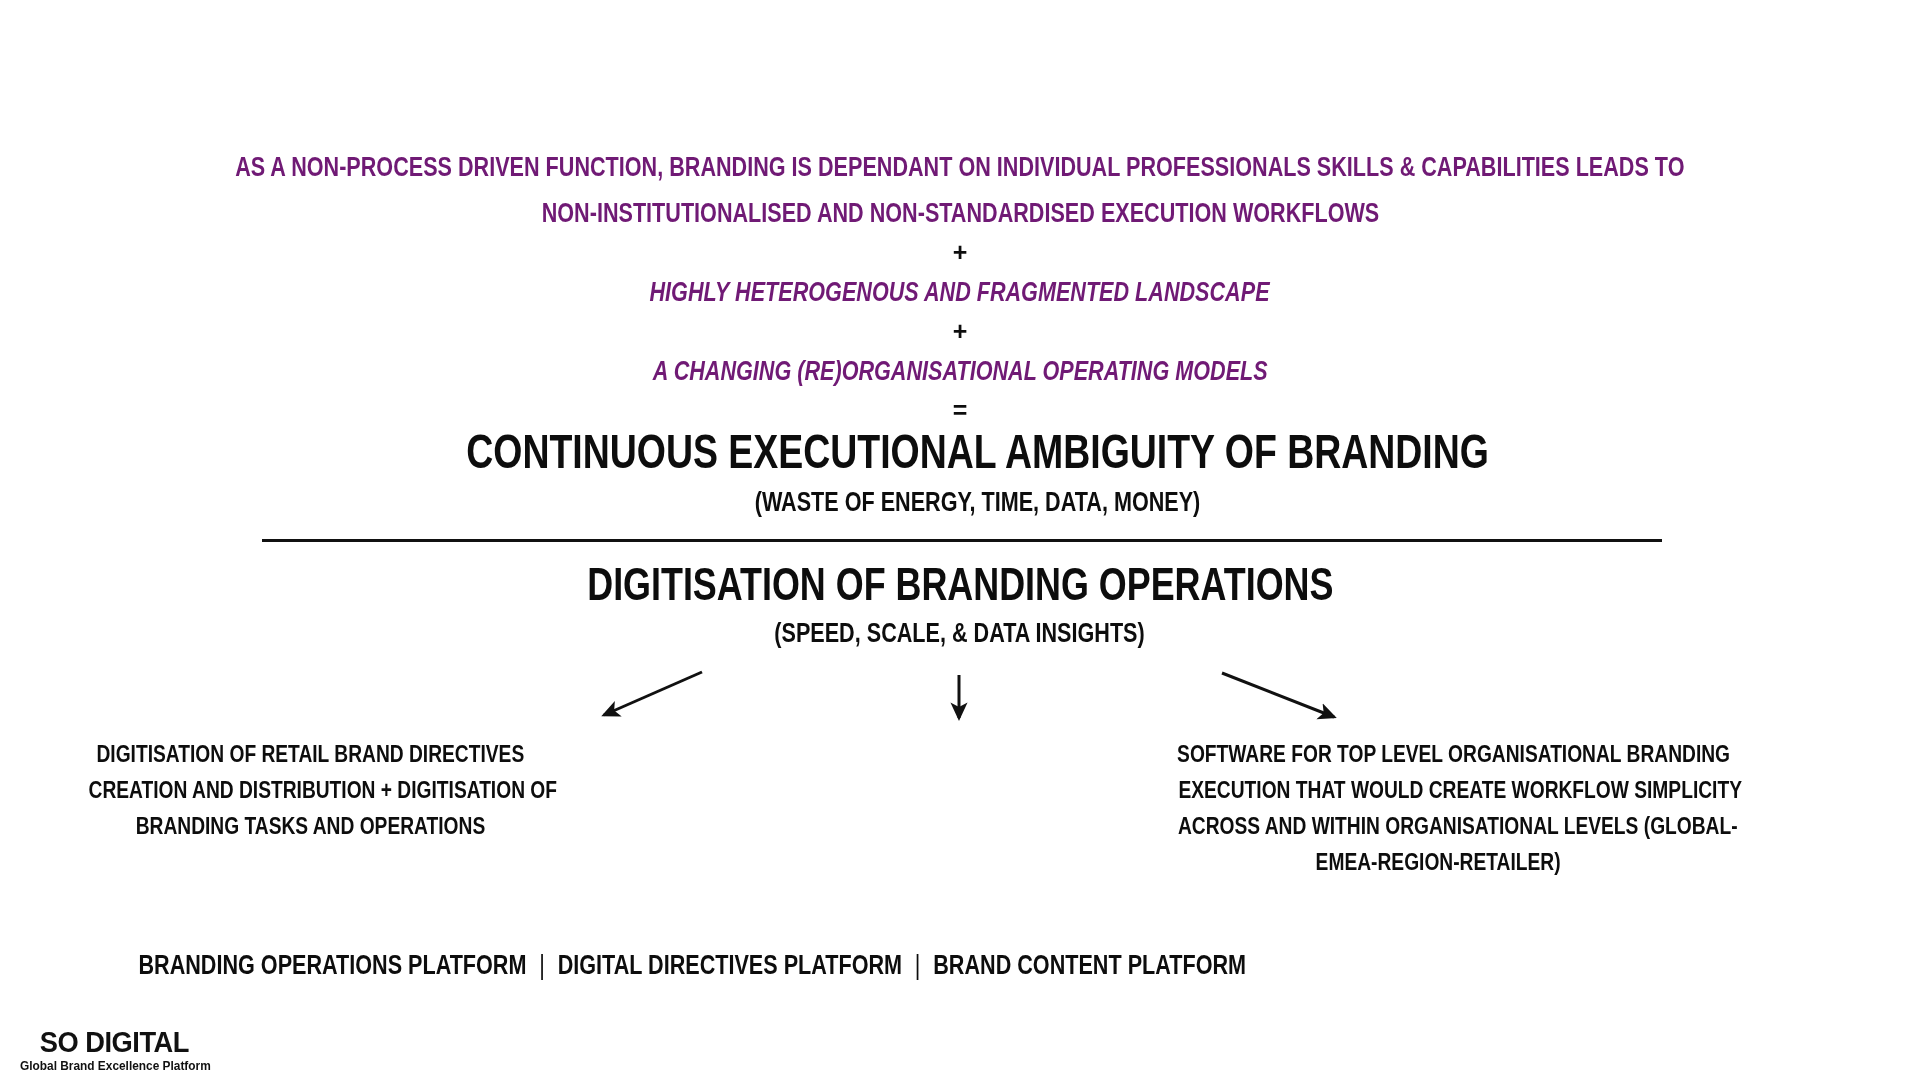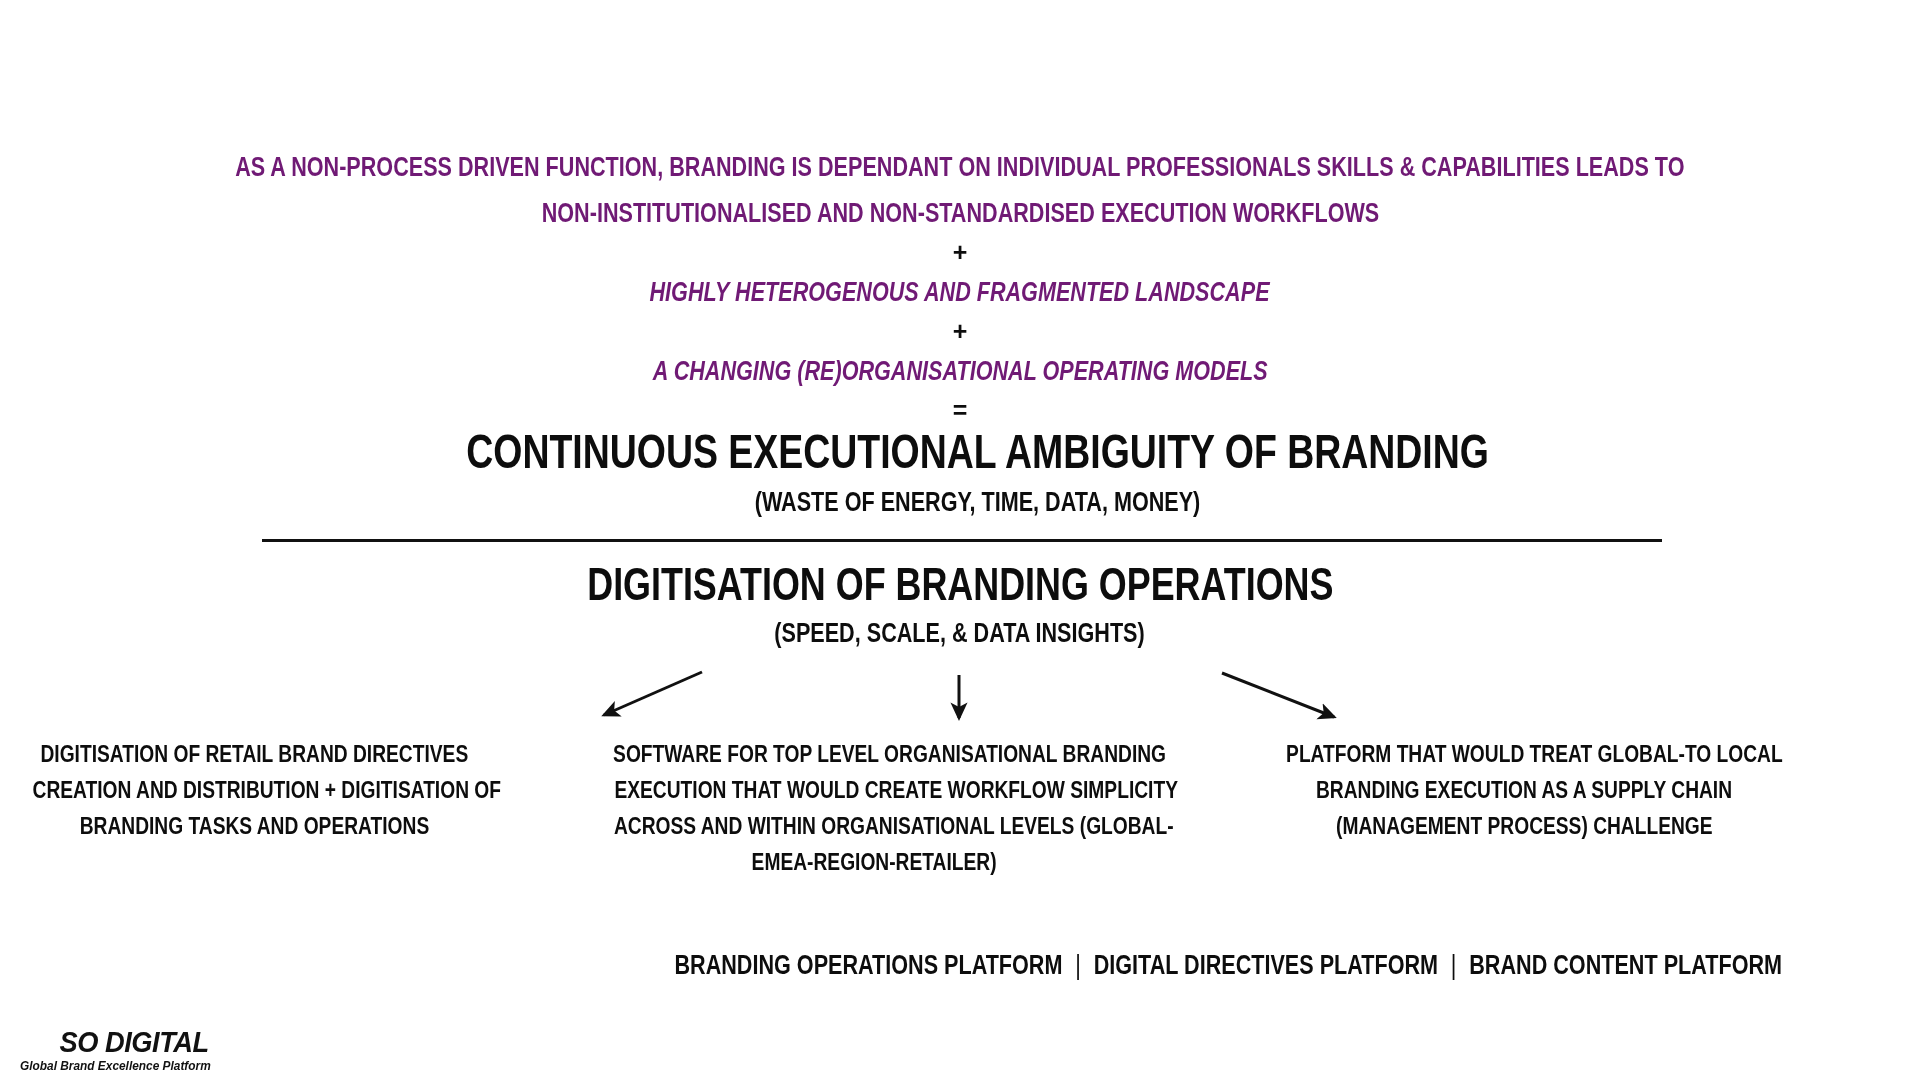--- a/index.html
+++ b/index.html
@@ -152,21 +152,21 @@
     pointer-events: none;
   }
 
   
   #branches {
     position: absolute;
     left: 0;
     top: 736px;
     width: 1768px;
     display: flex;
-    justify-content: center;
+    justify-content: space-between;
   }
   .branch {
     text-align: center;
     font-family: "Liberation Sans", sans-serif;
     font-weight: 700;
     text-transform: uppercase;
     font-size: 24px;
     line-height: 36px;
     color: #0d0d0d;
   }
@@ -182,49 +182,47 @@
   #branch-left   { width: 560px; margin-left: 30px; }
   #branch-center { width: 660px; margin-left: 10px; }
   #branch-right  { width: 600px; margin-left: 20px; }
 
   
   #platform-strip {
     position: absolute;
     left: 0;
     right: 0;
     top: 948px;
-    text-align: right;
+    text-align: left;
     font-family: "Liberation Sans", sans-serif;
     font-weight: 700;
     text-transform: uppercase;
     font-size: 27px;
     line-height: 34px;
     color: #0d0d0d;
-    padding-left: 40px;
   }
   #platform-strip > span {
     display: inline-block;
     transform: scaleX(0.80);
     transform-origin: center center;
     white-space: nowrap;
   }
   .sep {
     display: inline-block;
     padding: 0 16px;
     font-weight: 400;
   }
 
   
   #logo {
     position: absolute;
     left: 20px;
     bottom: 8px;
-    text-align: right;
+    text-align: center;
     line-height: 1;
-    font-style: italic;
   }
   #logo-name {
     font-family: "Liberation Sans", sans-serif;
     font-weight: 700;
     font-size: 29px;
     letter-spacing: -0.5px;
     color: #111111;
     display: block;
     transform: scaleX(0.94);
     transform-origin: left center;
@@ -304,25 +302,20 @@
       <div class="ln"><span>BRANDING TASKS AND OPERATIONS</span></div>
     </div>
 
     <div class="branch" id="branch-center">
       <div class="ln"><span>SOFTWARE FOR TOP LEVEL ORGANISATIONAL BRANDING</span></div>
       <div class="ln"><span>EXECUTION THAT WOULD CREATE WORKFLOW SIMPLICITY</span></div>
       <div class="ln"><span>ACROSS AND WITHIN ORGANISATIONAL LEVELS (GLOBAL-</span></div>
       <div class="ln"><span>EMEA-REGION-RETAILER)</span></div>
     </div>
 
-    <div class="branch" id="branch-right">
-      <div class="ln"><span>PLATFORM THAT WOULD TREAT GLOBAL-TO LOCAL</span></div>
-      <div class="ln"><span>BRANDING EXECUTION AS A SUPPLY CHAIN</span></div>
-      <div class="ln"><span>(MANAGEMENT PROCESS) CHALLENGE</span></div>
-    </div>
 
   </div>
 
   <div id="platform-strip">
     <span><span>BRANDING OPERATIONS PLATFORM</span><span class="sep">|</span><span>DIGITAL DIRECTIVES PLATFORM</span><span class="sep">|</span><span>BRAND CONTENT PLATFORM</span></span>
   </div>
 
   <div id="logo">
     <span id="logo-name">SO DIGITAL</span>
     <span id="logo-tagline">Global Brand Excellence Platform</span>

